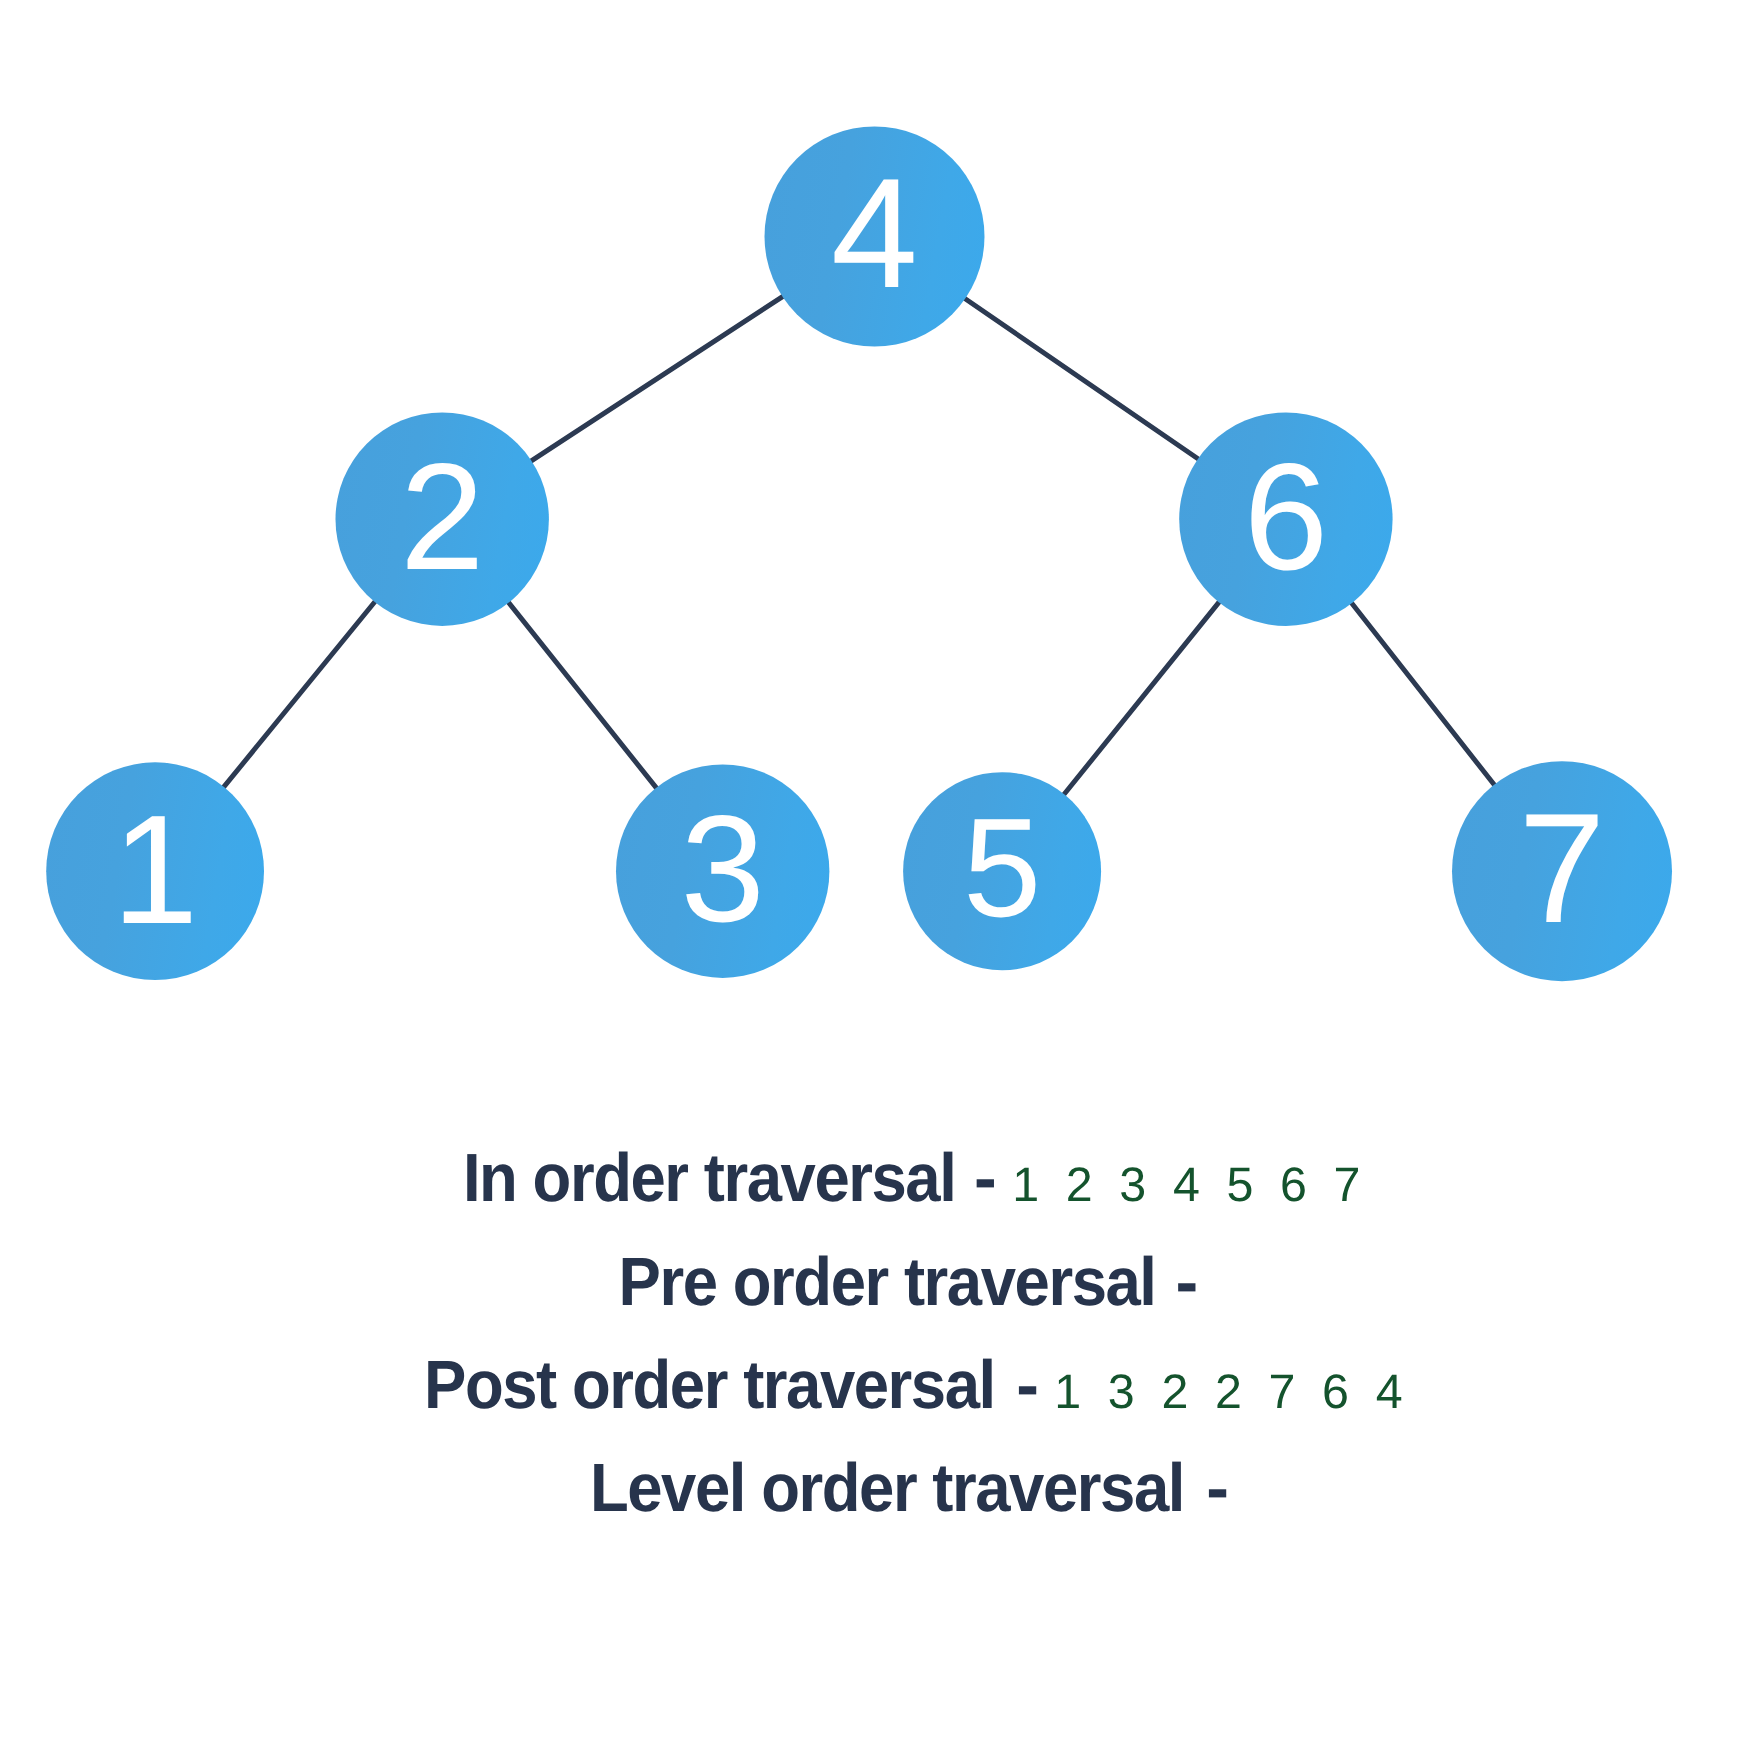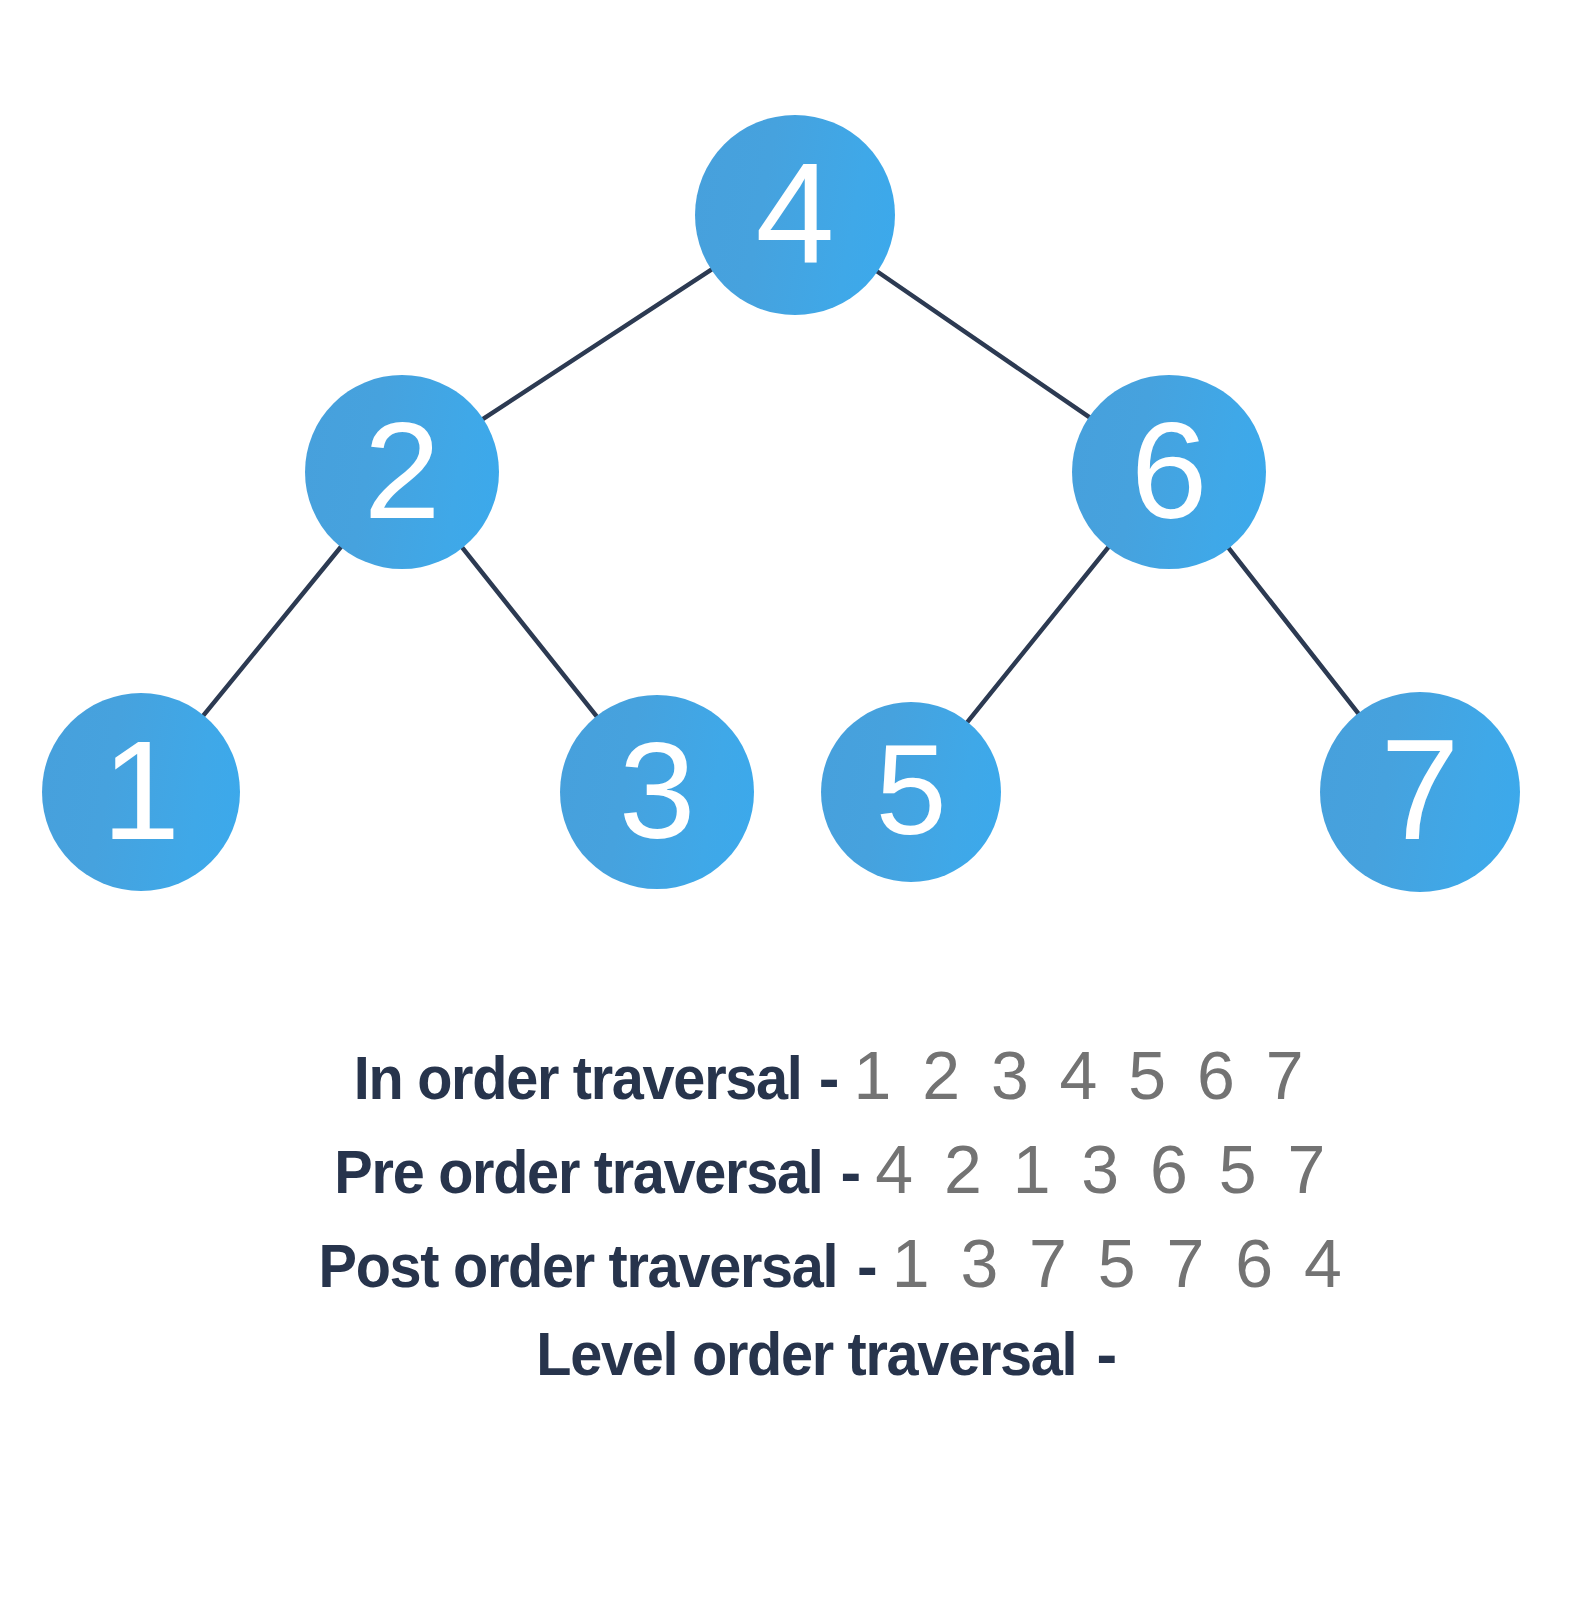--- a/index.html
+++ b/index.html
@@ -82,23 +82,23 @@
   .traversal-sep {
     font-family: "Liberation Sans", sans-serif;
     font-weight: bold;
     font-size: 62px;
     color: #27344c;
     padding-right: 14px;
   }
   .traversal-values {
     font-family: "Liberation Sans", sans-serif;
     font-weight: 300;
-    font-size: 68px;
+    font-size: 44px;
     letter-spacing: 6px;
-    color: #737373;
+    color: #14532d;
   }
 </style>
 </head>
 <body>
 
 <div id="root">
 
   <div id="tree-diagram">
     <svg id="edge-layer" viewBox="0 0 1587 1000" width="1587" height="1000" xmlns="http://www.w3.org/2000/svg">
         <line x1="716.3283829977197" y1="266.4468335103971" x2="478.1608207149735" y2="422.19508670801986" stroke="#2c3a52" stroke-width="4.5" stroke-linecap="round"></line>
@@ -135,26 +135,25 @@
 
   <div id="traversal-list">
       <div class="traversal-row">
         <span class="traversal-label">In order traversal</span>
         <span class="traversal-sep">-</span>
         <span class="traversal-values">1 2 3 4 5 6 7</span>
       </div>
       <div class="traversal-row">
         <span class="traversal-label">Pre order traversal</span>
         <span class="traversal-sep">-</span>
-        <span class="traversal-values">4 2 1 3 6 5 7</span>
       </div>
       <div class="traversal-row">
         <span class="traversal-label">Post order traversal</span>
         <span class="traversal-sep">-</span>
-        <span class="traversal-values">1 3 7 5 7 6 4</span>
+        <span class="traversal-values">1 3 2 2 7 6 4</span>
       </div>
       <div class="traversal-row">
         <span class="traversal-label">Level order traversal</span>
         <span class="traversal-sep">-</span>
       </div>
     </div>
 
 </div>
 
 </body></html>

